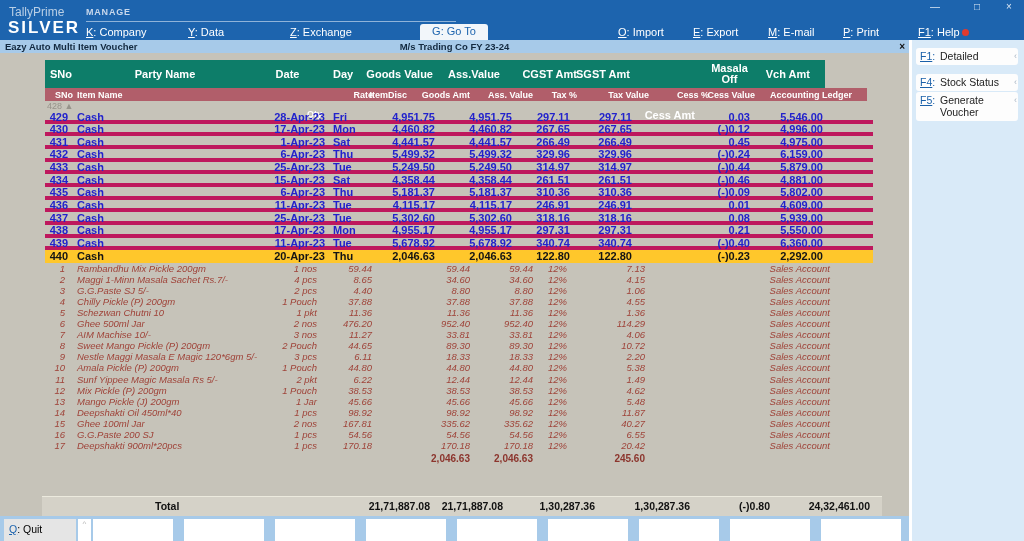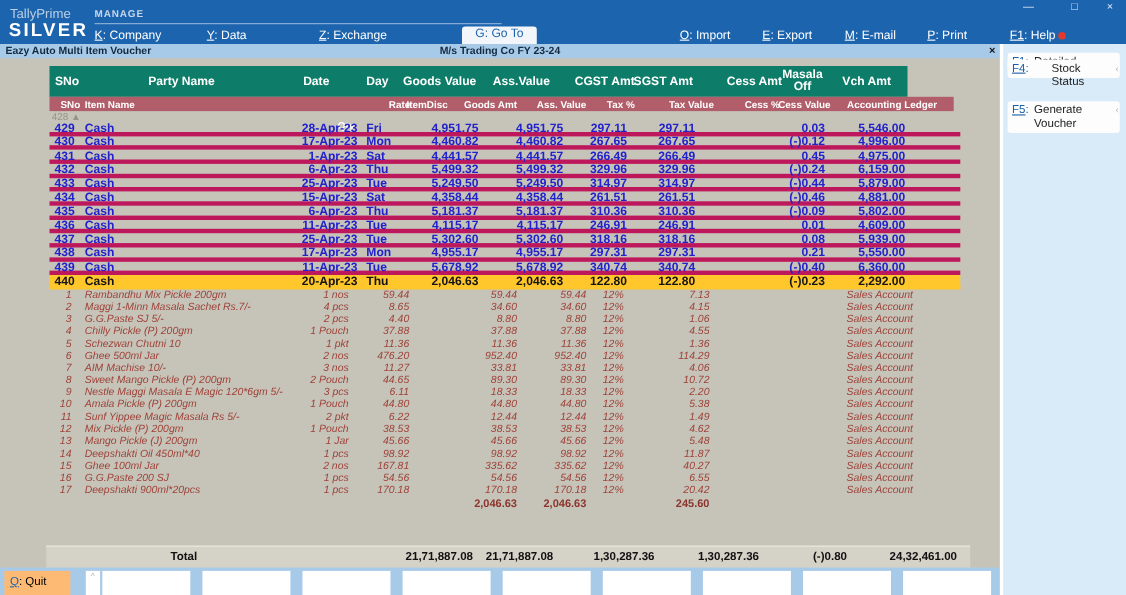--- a/index.html
+++ b/index.html
@@ -33,21 +33,21 @@
   .content { position:absolute; left:0; top:53px; width:909px; height:463px; background:#c6c3b9; }
 
   .g-hdr { position:absolute; left:45px; top:7px; width:780px; height:28px; background:#0d7d69; color:#fff; font-size:11px; font-weight:bold; }
   .ghc { position:absolute; top:8px; }
   .gh-sno { left:5px; } .gh-party { left:20px; width:200px; text-align:center; }
   .gh-date { left:205px; width:75px; text-align:center; } .gh-day { left:288px; }
   .gh-goods { left:295px; width:93px; text-align:right; }
   .gh-ass   { left:380px; width:75px; text-align:right; }
   .gh-cgst  { left:460px; width:72px; text-align:right; }
   .gh-sgst  { left:515px; width:70px; text-align:right; }
-  .gh-cess  { left:596px; width:70px; text-align:right; }
+  .gh-cess  { left:580px; width:70px; text-align:right;margin-top:41px; }
   .gh-round { left:662px; width:45px; text-align:center; top:3px; line-height:11px; }
   .gh-vch   { left:700px; width:65px; text-align:right; }
 
   .m-hdr { position:absolute; left:45px; top:35px; width:822px; height:13px; background:#b15e6a; color:#fff; font-size:9px; font-weight:bold; }
   .mhc { position:absolute; top:2px; }
   .mh-sno { left:10px; } .mh-item { left:32px; }
   .mh-qty { left:237px; width:40px; text-align:right;margin-top:19px; }
   .mh-rate { left:288px; width:40px; text-align:right; }
   .mh-disc { left:322px; width:40px; text-align:right; }
   .mh-goods { left:375px; width:50px; text-align:right; }
@@ -101,40 +101,40 @@
   .t-label { left:113px; }
   .t-goods { left:293px; width:95px; text-align:right; }
   .t-ass { left:368px; width:93px; text-align:right; }
   .t-cgst { left:468px; width:85px; text-align:right; }
   .t-sgst { left:563px; width:85px; text-align:right; }
   .t-round { left:658px; width:70px; text-align:right; }
   .t-vch { left:733px; width:95px; text-align:right; }
 
   
   .bottombar { position:absolute; left:0; top:516px; width:912px; height:25px; background:#a7cae9; }
-  .quit-box { position:absolute; left:4px; top:3px; width:60px; height:22px; background:#fdba74;
+  .quit-box { position:absolute; left:4px; top:3px; width:72px; height:22px; background:#e5e5e5;
               font-size:10.5px; line-height:21px; padding-left:5px; }
   .quit-box .qkey { color:#1d64ae; }
   .quit-box .u { text-decoration:underline; }
   .caret-box { position:absolute; left:78px; top:3px; width:13px; height:22px; background:#ffffff;
                font-size:8px; color:#b5b5b5; text-align:center; line-height:10px; }
   .bbox { position:absolute; top:3px; width:80px; height:22px; background:#ffffff; }
 
   
   .sidebar { position:absolute; left:909px; top:40px; width:115px; height:501px; background:#d9eaf8;
              border-left:3px solid #ffffff; }
   .sbtn { position:absolute; left:4px; width:102px; background:#fdfdfd; border-radius:3px;
           font-size:10.5px; padding:2px 10px 2px 4px; display:flex; }
   .sbtn .skey { color:#1a60a9; flex:0 0 20px; }
   .sbtn .skey .u { text-decoration:underline; }
   .sbtn .skey::after { content:":"; }
   .sbtn .slabel { color:#222; flex:1; }
   .sbtn .chev { position:absolute; right:1px; top:3px; font-size:9px; color:#a9b6c4; }
   .sb-1 { top:8px;  height:17px; }
-  .sb-2 { top:14px; height:17px;gap:16px; }
+  .sb-2 { top:34px; height:17px; }
   .sb-3 { top:52px; height:29px; }
 </style>
 </head>
 <body>
 
 <div class="screen">
 
   <div class="topbar">
     <div class="brand1">TallyPrime</div>
     <div class="brand2">SILVER</div>

